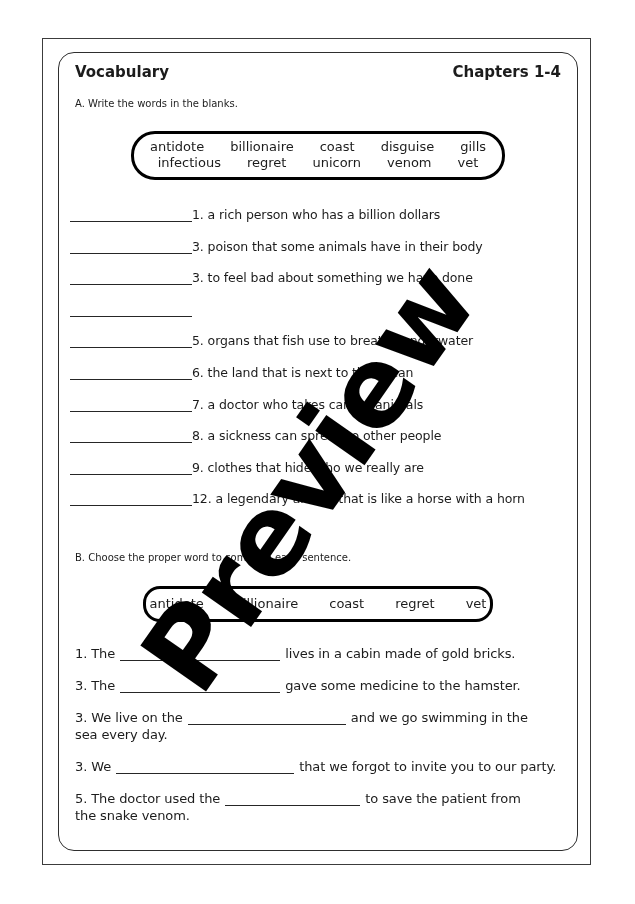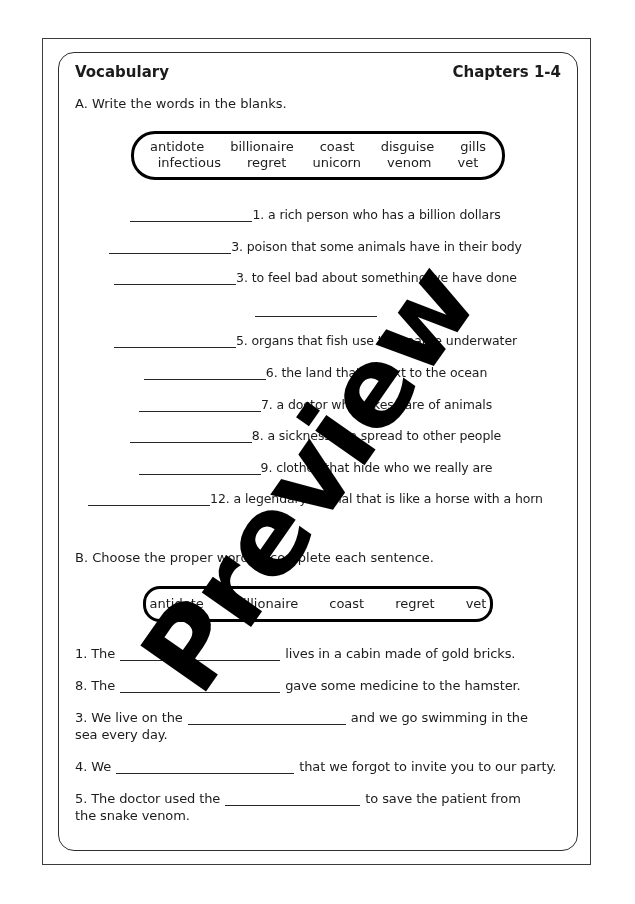--- a/index.html
+++ b/index.html
@@ -34,21 +34,21 @@
   }
   .header {
     display: flex;
     justify-content: space-between;
     align-items: baseline;
     font-size: 15px;
     font-weight: bold;
     line-height: 19px;
   }
   .instruction {
-    font-size: 13px;
+    font-size: 10px;
     line-height: 17px;
     margin-top: 13px;
   }
   .word-bank {
     border: 3px solid #000000;
     border-radius: 24px;
     width: 374px;
     margin: 19px auto 0 auto;
     padding: 5px 0 6px 0;
     font-size: 13px;
@@ -64,21 +64,20 @@
   .word-bank-b {
     width: 350px;
     border-radius: 17px;
     padding: 7px 0;
     margin: 20px auto 0 auto;
   }
   .word-bank-b .bank-row { gap: 31px; }
   .list-a {
     margin-top: 26px;
     margin-left: -5px;
-    text-align: center;
   }
   .a-item {
     font-size: 12.5px;
     line-height: 17px;
     margin-bottom: 14.6px;
     letter-spacing: -0.1px;
     white-space: nowrap;
   }
   .blank {
     display: inline-block;
@@ -170,21 +169,21 @@
         <span>antidote</span>
         <span>billionaire</span>
         <span>coast</span>
         <span>regret</span>
         <span>vet</span>
       </div>
   </div>
 
   <div class="list-b">
     <div class="b-item"><span>1. The</span><span class="blank bw0"></span><span>lives in a cabin made of gold bricks.</span></div>
-    <div class="b-item"><span>8. The</span><span class="blank bw1"></span><span>gave some medicine to the hamster.</span></div>
+    <div class="b-item"><span>3. The</span><span class="blank bw1"></span><span>gave some medicine to the hamster.</span></div>
     <div class="b-item"><span>3. We live on the</span><span class="blank bw2"></span><span>and we go swimming in the</span><div class="line2">sea every day.</div></div>
-    <div class="b-item"><span>4. We</span><span class="blank bw3"></span><span>that we forgot to invite you to our party.</span></div>
+    <div class="b-item"><span>3. We</span><span class="blank bw3"></span><span>that we forgot to invite you to our party.</span></div>
     <div class="b-item"><span>5. The doctor used the</span><span class="blank bw4"></span><span>to save the patient from</span><div class="line2">the snake venom.</div></div>
   </div>
 
 </div>
 
 <div class="watermark">Preview</div>
 
 </body></html>

